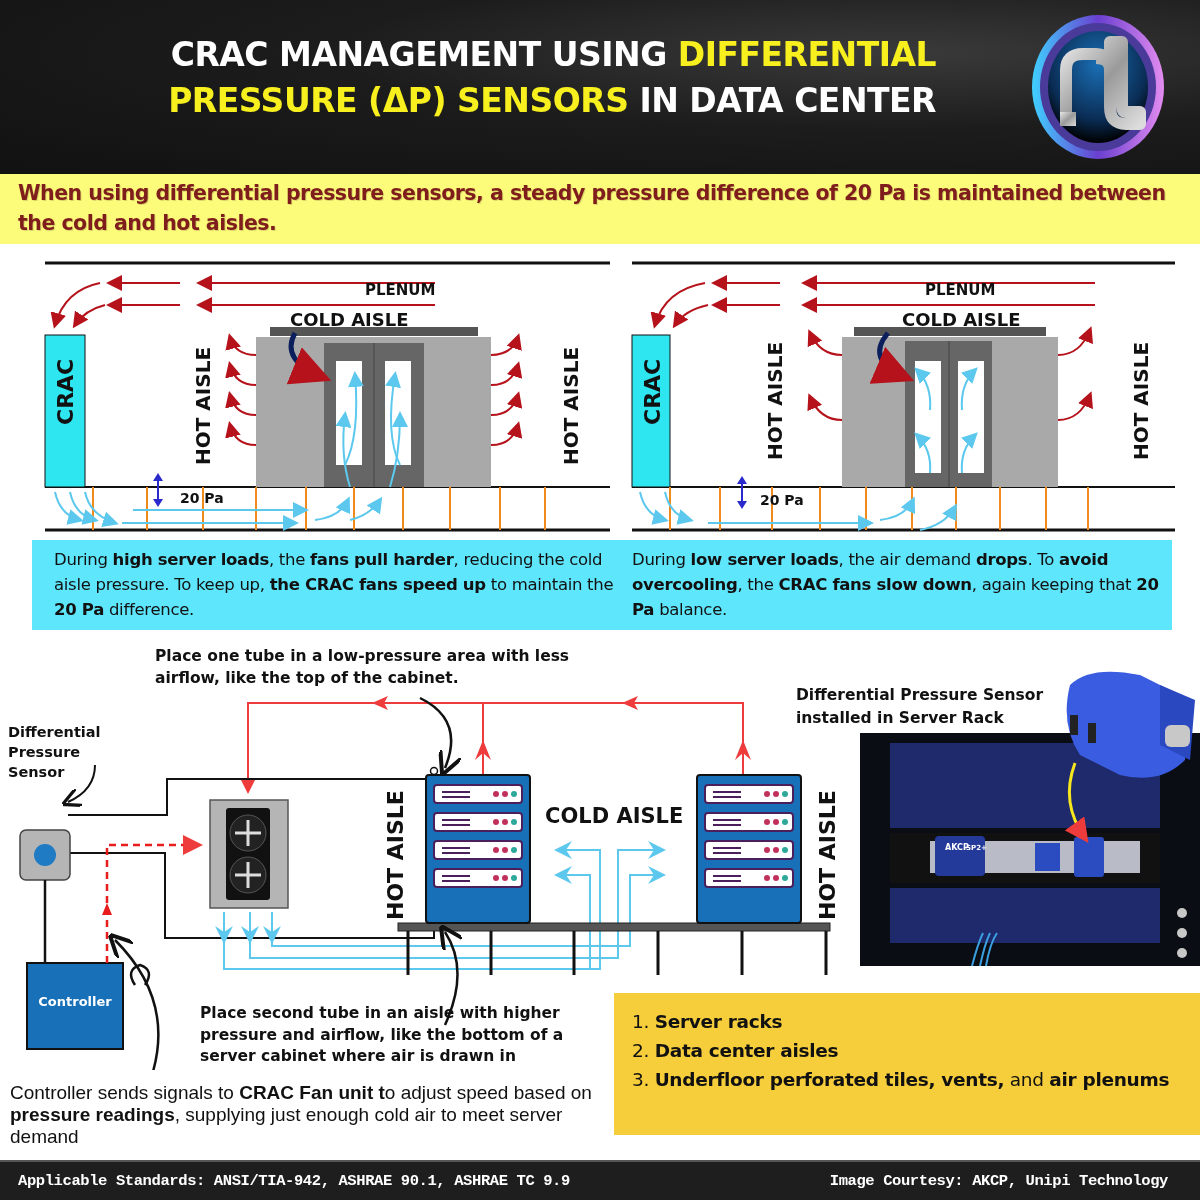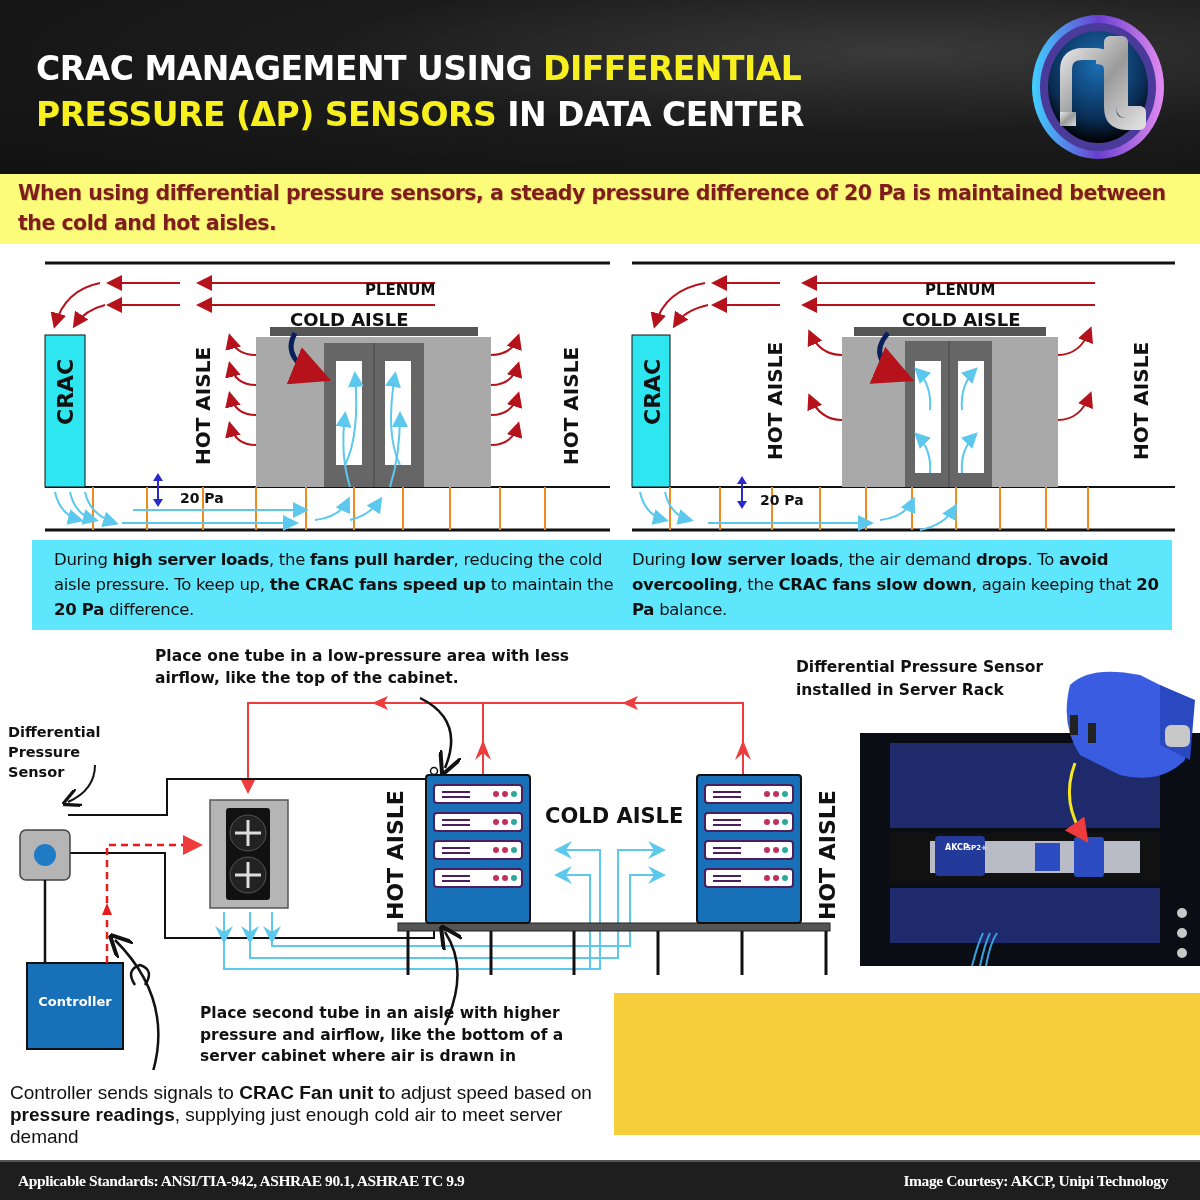--- a/index.html
+++ b/index.html
@@ -2,21 +2,21 @@
 <html><head>
 <meta charset="utf-8">
 <style>
   * { box-sizing: border-box; margin: 0; padding: 0; }
   body { width: 1200px; height: 1200px; background: #ffffff; font-family: "Liberation Sans", sans-serif; position: relative; overflow: hidden; }
   .abs { position: absolute; }
 
   
   #header { left: 0; top: 0; width: 1200px; height: 174px;
     background: radial-gradient(ellipse at 75% 30%, #3a3a3a 0%, #1c1c1c 45%, #111 100%); }
-  #title { left: 36px; top: 46px; width: 900px; font-family: "DejaVu Sans", sans-serif; font-weight: bold; font-size: 33px; line-height: 46px; color: #ffffff; letter-spacing: -0.5px; }
+  #title { left: 36px; top: 32px; width: 900px; font-family: "DejaVu Sans", sans-serif; font-weight: bold; font-size: 33px; line-height: 46px; color: #ffffff; letter-spacing: -0.5px; text-align: right; }
   #title .hl { color: #f7f01e; }
   #logo { left: 1028px; top: 12px; width: 140px; height: 150px; }
 
   
   #intro { left: 0; top: 174px; width: 1200px; height: 70px; background: #fdfb7a; padding: 4px 18px; }
   #intro p { font-family: "DejaVu Sans", sans-serif; font-weight: bold; font-size: 20.5px; line-height: 30px; color: #7f1d1d; letter-spacing: -0.5px; text-shadow: 1px 1px 0 rgba(0,0,0,0.15); }
 
   
   .diagram { top: 255px; height: 285px; }
   #diag-high { left: 40px; width: 580px; }
@@ -26,36 +26,36 @@
   .cyan-panel { top: 540px; height: 90px; background: #5ee6fc; padding: 7px 4px; font-family: "DejaVu Sans", sans-serif; font-size: 16.5px; line-height: 25px; color: #111; letter-spacing: -0.3px; }
   #panel-high { left: 32px; width: 590px; padding-left: 22px; }
   #panel-low  { left: 622px; width: 550px; padding-left: 10px; }
   .cyan-panel b { font-weight: bold; }
 
   
   #lower { left: 0; top: 640px; width: 860px; height: 430px; }
   .hand { font-family: "DejaVu Sans", sans-serif; font-weight: bold; color: #111; }
   #note-top { left: 155px; top: 645px; width: 440px; font-size: 15.5px; line-height: 22px; }
   #note-sensor { left: 8px; top: 722px; width: 130px; text-align: left; font-size: 14.5px; line-height: 20px; }
-  #note-rack { left: 796px; top: 656px; width: 300px; font-size: 15.5px; line-height: 23px; }
+  #note-rack { left: 796px; top: 684px; width: 300px; font-size: 15.5px; line-height: 23px; }
   #note-bottom { left: 200px; top: 1003px; width: 410px; font-size: 15.5px; line-height: 21.5px; }
   #controller-note { left: 10px; top: 1082px; width: 590px; font-family: "Liberation Sans", sans-serif; font-size: 19px; line-height: 22px; color: #111; }
   #controller-note b { font-weight: bold; }
 
   
   #photo { left: 860px; top: 733px; width: 340px; height: 233px; background: #0b0d14; overflow: hidden; }
   #sensor-device { left: 1000px; top: 665px; width: 200px; height: 125px; }
 
   
   #monitor { left: 614px; top: 993px; width: 586px; height: 142px; background: #f6cd3b; padding: 14px 10px; font-family: "DejaVu Sans", sans-serif; font-size: 18.5px; line-height: 29px; color: #111; letter-spacing: -0.3px; }
   #monitor ol { list-style: none; padding-left: 8px; }
   #monitor li b { font-weight: bold; }
 
   
-  #footer { left: 0; top: 1160px; width: 1200px; height: 40px; background: #1e1e1e; border-top: 2px solid #555; display: flex; align-items: center; justify-content: space-between; padding: 0 32px 0 18px; color: #fff; font-family: Liberation Serif, serif; font-weight: bold; font-size: 15.5px; letter-spacing: -0.4px; }
+  #footer { left: 0; top: 1160px; width: 1200px; height: 40px; background: #1e1e1e; border-top: 2px solid #555; display: flex; align-items: center; justify-content: space-between; padding: 0 32px 0 18px; color: #fff; font-family: Liberation Mono, monospace; font-weight: bold; font-size: 15.5px; letter-spacing: -0.4px; }
 </style>
 </head>
 <body>
 
 <div id="header" class="abs"></div>
 <div id="title" class="abs">
   <span>CRAC MANAGEMENT USING </span><span class="hl">DIFFERENTIAL PRESSURE (ΔP) SENSORS</span><span> IN DATA CENTER</span>
 </div>
 <svg id="logo" class="abs" viewBox="0 0 140 150">
   <defs>
@@ -410,18 +410,23 @@
   <rect x="165" y="60" width="25" height="22" rx="6" fill="#c8c8c8"></rect>
   <rect x="70" y="50" width="8" height="20" fill="#222"></rect>
   <rect x="88" y="58" width="8" height="20" fill="#222"></rect>
 </svg>
 
 <div id="controller-note" class="abs">
   <span>Controller sends signals to </span><b>CRAC Fan unit t</b><span>o adjust speed based on </span><b>pressure readings</b><span>, supplying just enough cold air to meet server demand</span>
 </div>
 
 <div id="monitor" class="abs">
+  <ol>
+    <li><span>1. </span><b>Server racks</b></li>
+    <li><span>2. </span><b>Data center aisles</b></li>
+    <li><span>3. </span><b>Underfloor perforated tiles, vents,</b><span> and </span><b>air plenums</b></li>
+  </ol>
 </div>
 
 <div id="footer" class="abs">
   <span>Applicable Standards: ANSI/TIA-942, ASHRAE 90.1, ASHRAE TC 9.9</span>
   <span>Image Courtesy: AKCP, Unipi Technology</span>
 </div>
 
 </body></html>

